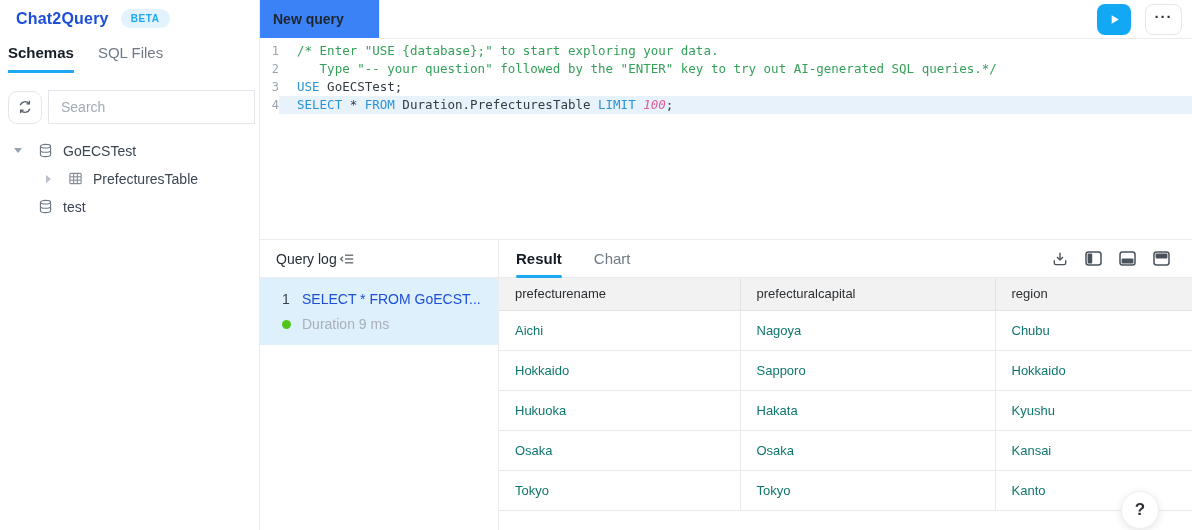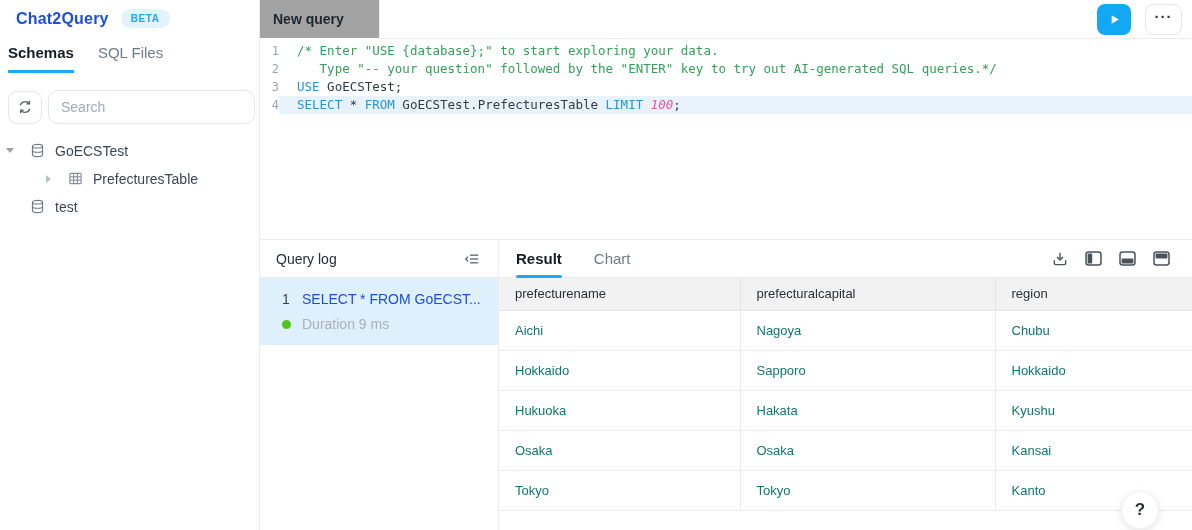--- a/index.html
+++ b/index.html
@@ -21,51 +21,51 @@
   
   .sidebar{position:absolute;left:0;top:0;width:260px;height:530px;background:#fff;border-right:1px solid #e9ebee;}
   .app-header{display:flex;align-items:center;gap:12px;padding:9px 16px 0 16px;}
   .app-title{font-size:16px;font-weight:700;color:#1d4ed8;letter-spacing:.2px;}
   .beta-badge{background:var(--badge-bg);color:var(--accent);font-size:10px;font-weight:700;letter-spacing:.6px;padding:4px 10px;border-radius:11px;}
   .side-tabs{display:flex;gap:24px;padding:16px 0 0 8px;}
   .side-tab{font-size:15px;color:#6f7a85;padding:0 0 9px 0;cursor:pointer;}
   .side-tab.active{color:#141d27;font-weight:700;border-bottom:3px solid var(--accent);}
   .search-row{display:flex;gap:6px;padding:17px 16px 0 8px;align-items:center;}
   .refresh-btn{width:34px;height:33px;flex:0 0 34px;border:1px solid #e3e6ea;border-radius:9px;background:#fff;display:flex;align-items:center;justify-content:center;cursor:pointer;}
-  .search-input{flex:1;height:33px;border:1px solid #e3e6ea;border-radius:10px;padding:16px 12px;font-size:14px;color:#3c4653;outline:none;font-family:"Liberation Sans",sans-serif;}
+  .search-input{flex:1;height:33px;border:1px solid #e3e6ea;border-radius:0;padding:16px 12px;font-size:14px;color:#3c4653;outline:none;font-family:"Liberation Sans",sans-serif;}
   .search-input::placeholder{color:#a2aab3;}
   .tree{margin-top:13px;}
   .tree-row{display:flex;align-items:center;height:27px;cursor:pointer;color:#3c4653;font-size:14px;}
   .tree-row .caret{width:12px;flex:0 0 12px;margin-right:14px;display:flex;align-items:center;justify-content:center;}
   .tree-row .node-icon{margin-right:10px;display:flex;align-items:center;}
   .caret-down{width:0;height:0;border-left:4.5px solid transparent;border-right:4.5px solid transparent;border-top:5.5px solid #99a3ae;}
   .caret-right{width:0;height:0;border-top:4.5px solid transparent;border-bottom:4.5px solid transparent;border-left:5.5px solid #b7bfc8;}
-  .indent-1{padding-left:4px;}
+  .indent-1{padding-left:12px;}
   .indent-2{padding-left:42px;margin-top:0;}
   .tree-row + .tree-row{margin-top:1px;}
   
   .tabbar{position:absolute;left:260px;top:0;width:932px;height:39px;display:flex;border-bottom:1px solid #ececee;background:#fff;}
-  .query-tab{width:120px;height:39px;display:flex;align-items:center;padding-left:13px;font-size:14px;font-weight:700;color:#1d2630;border-right:1px solid #ececee;background:#a3a3a3;margin-bottom:-1px;border-bottom:1px solid #fff;cursor:pointer;}
+  .query-tab{width:120px;height:39px;display:flex;align-items:center;padding-left:13px;font-size:14px;font-weight:700;color:#1d2630;border-right:1px solid #ececee;background:#3b82f6;margin-bottom:-1px;border-bottom:1px solid #fff;cursor:pointer;}
   .tab-actions{margin-left:auto;display:flex;align-items:center;gap:14px;padding-right:10px;}
   .run-btn{width:34px;height:31px;background:#12a8f4;border:none;border-radius:8px;display:flex;align-items:center;justify-content:center;cursor:pointer;}
   .more-btn{width:37px;height:31px;background:#fff;border:1px solid #e3e6ea;border-radius:8px;color:#2c333a;font-weight:700;font-size:15px;letter-spacing:1px;display:flex;align-items:center;justify-content:center;cursor:pointer;padding-bottom:6px;}
   
   .editor{position:absolute;left:260px;top:39px;width:932px;height:200px;background:#fff;font-family:"DejaVu Sans Mono","Liberation Mono",monospace;font-size:12.5px;padding-top:3px;cursor:text;}
   .code-line{display:flex;height:18px;line-height:18px;}
   .gutter{flex:0 0 19px;text-align:right;color:#9aa5b2;font-size:12px;}
   .code{flex:1;padding-left:18px;white-space:pre;color:#333b44;}
   .code.hl{background:var(--line-highlight);}
   .tk-comment{color:var(--comment);}
   .tk-kw{color:var(--keyword);}
   .tk-num{color:var(--number);font-style:italic;}
   .tk-pl{color:#333b44;}
   
   .bottom{position:absolute;left:260px;top:239px;width:932px;height:291px;border-top:1px solid #ececee;display:flex;background:#fff;}
   .querylog{width:239px;flex:0 0 239px;border-right:1px solid #ececee;display:flex;flex-direction:column;}
-  .panel-header{height:38px;flex:0 0 38px;display:flex;align-items:center;justify-content:space-between;padding:0 16px;border-bottom:1px solid #ececee;}
+  .panel-header{height:38px;flex:0 0 38px;display:flex;align-items:center;justify-content:flex-start;padding:0 16px;border-bottom:1px solid #ececee;}
   .panel-title{font-size:14px;color:#252e38;}
   .icon-btn{background:none;border:none;cursor:pointer;display:flex;align-items:center;padding:2px;}
   .log-entry{background:var(--entry-bg);padding:13px 14px 13px 20px;cursor:pointer;}
   .log-row{display:flex;align-items:center;gap:10px;}
   .log-row + .log-row{margin-top:9px;}
   .log-idx{width:12px;flex:0 0 12px;text-align:center;color:#39424e;font-size:14px;display:flex;justify-content:center;}
   .log-sql{color:#1d4ed8;font-size:14px;white-space:nowrap;overflow:hidden;text-overflow:ellipsis;max-width:180px;}
   .log-duration{color:#a9b0b8;font-size:14px;}
   .status-dot{width:9px;height:9px;border-radius:50%;background:var(--success);}
   
@@ -177,21 +177,21 @@
   <div class="code-line">
     <span class="gutter">2</span>
     <span class="code"><span class="tk-comment">   Type "-- your question" followed by the "ENTER" key to try out AI-generated SQL queries.*/</span></span>
   </div>
   <div class="code-line">
     <span class="gutter">3</span>
     <span class="code"><span class="tk-kw">USE</span><span class="tk-pl"> GoECSTest;</span></span>
   </div>
   <div class="code-line">
     <span class="gutter">4</span>
-    <span class="code hl"><span class="tk-kw">SELECT</span><span class="tk-pl"> * </span><span class="tk-kw">FROM</span><span class="tk-pl"> GoECSTest.PrefecturesTable </span><span class="tk-kw">LIMIT</span><span class="tk-pl"> </span><span class="tk-num">100</span><span class="tk-pl">;</span></span>
+    <span class="code hl"><span class="tk-kw">SELECT</span><span class="tk-pl"> * </span><span class="tk-kw">FROM</span><span class="tk-pl"> Duration.PrefecturesTable </span><span class="tk-kw">LIMIT</span><span class="tk-pl"> </span><span class="tk-num">100</span><span class="tk-pl">;</span></span>
   </div>
 </div>
 
 <div class="bottom">
 
   <div class="querylog">
     <div class="panel-header">
       <span class="panel-title">Query log</span>
       <button class="icon-btn">
         <span style="display:flex;">

